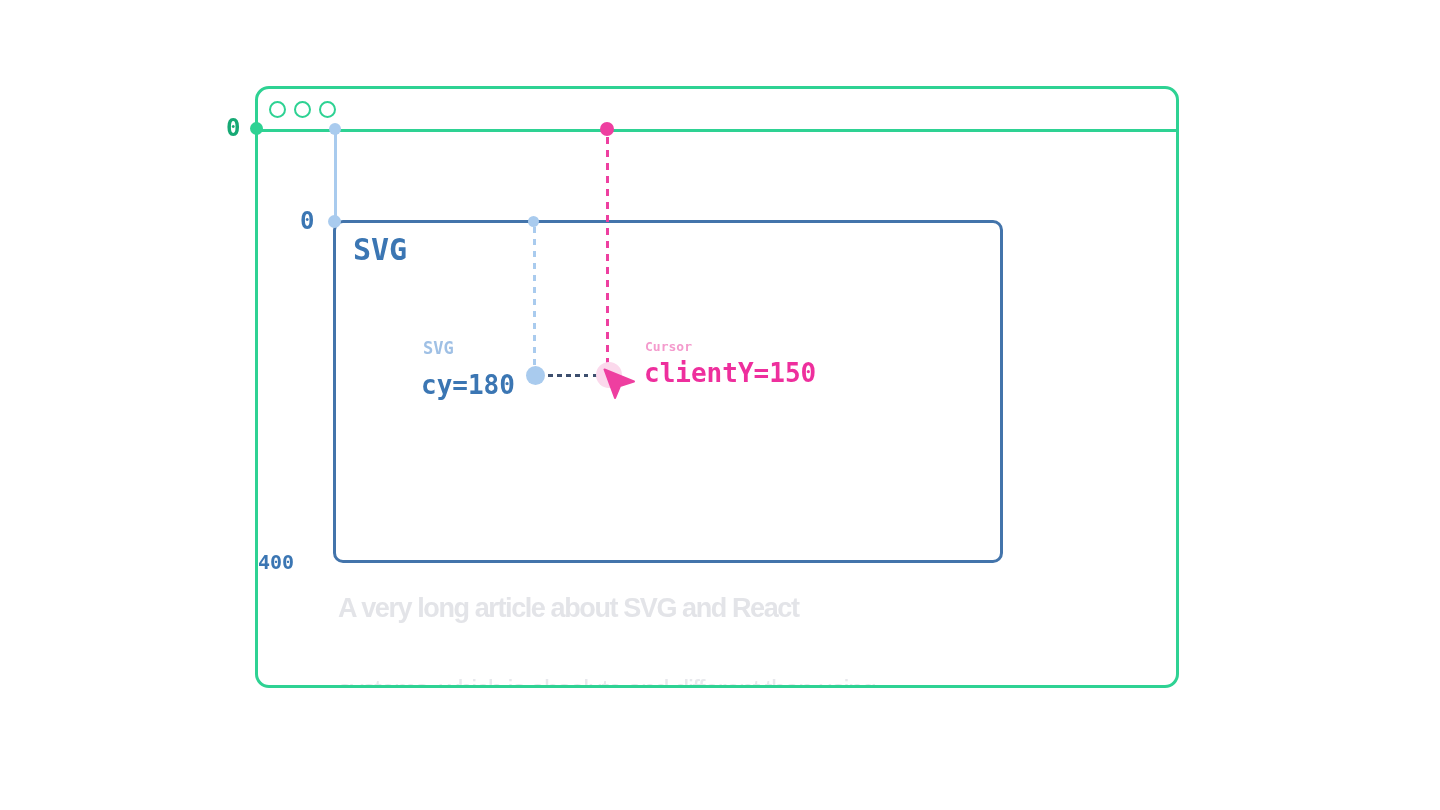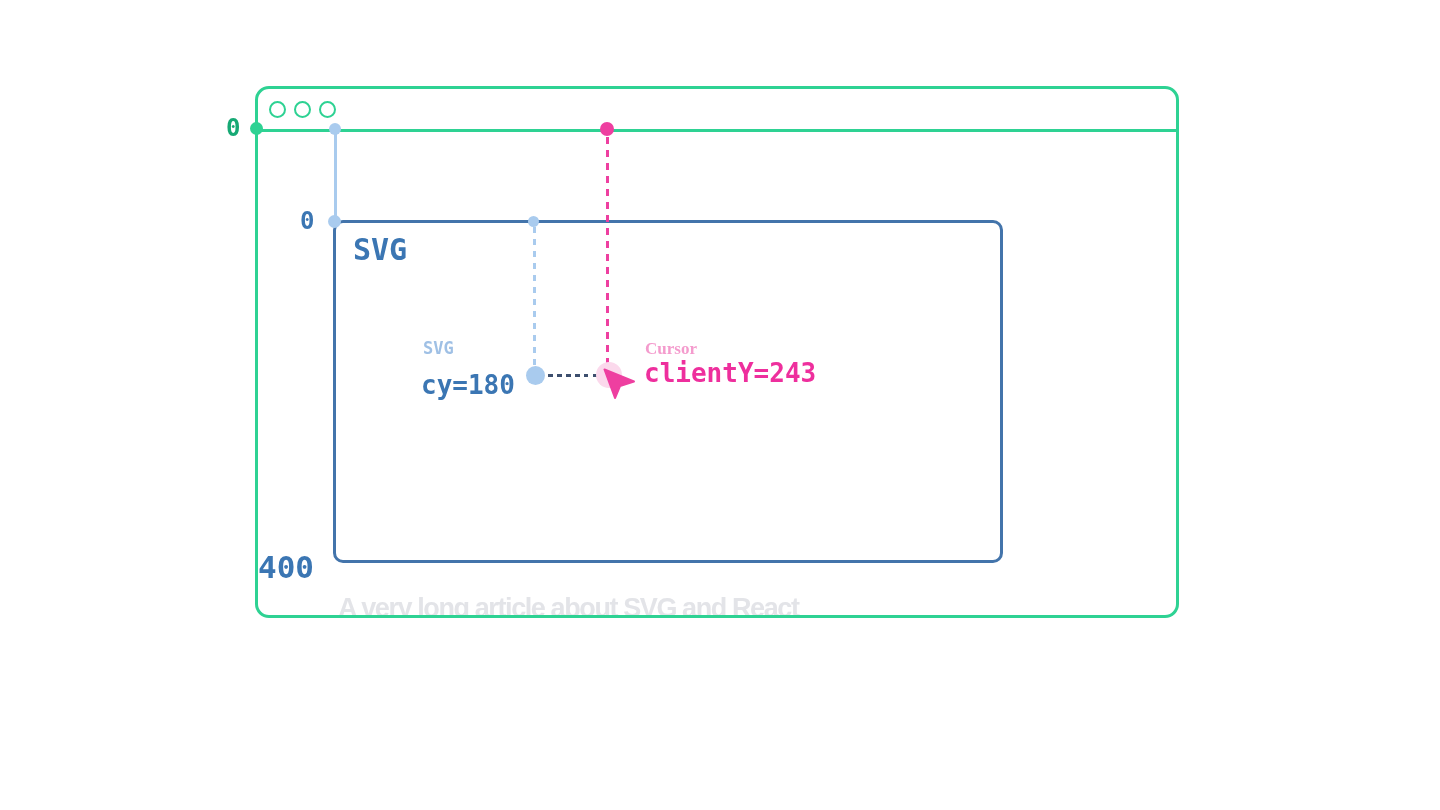--- a/index.html
+++ b/index.html
@@ -11,21 +11,21 @@
     --c-grey-heading:#e3e4e8; --c-grey-body:#e7e8ec;
   }
   *{margin:0;padding:0;box-sizing:border-box;}
   html,body{background:#ffffff;}
   .canvas{position:relative;width:1440px;height:810px;background:#fff;overflow:hidden;
           font-family:"Liberation Sans",sans-serif;}
   .mono{font-family:"DejaVu Sans Mono",monospace;font-weight:bold;line-height:1;}
   .abs{position:absolute;}
 
   
-  .browser-window{left:255px;top:86px;width:924px;height:532px;border:3px solid var(--c-green);
+  .browser-window{left:255px;top:86px;width:924px;height:602px;border:3px solid var(--c-green);
                   border-radius:14px;overflow:hidden;background:#fff;}
   .titlebar{height:43px;border-bottom:3px solid var(--c-green);display:flex;align-items:center;
             padding-left:11px;gap:8px;}
   .tl-circle{width:17px;height:17px;border:2.5px solid var(--c-green);border-radius:50%;background:#fff;}
 
   
   .article-heading{position:absolute;left:80px;top:504px;font-size:27px;font-weight:bold;
                    letter-spacing:-1.4px;color:var(--c-grey-heading);white-space:pre;}
   .article-body{position:absolute;left:80px;top:550px;font-size:27px;letter-spacing:-1.4px;
                 color:var(--c-grey-body);line-height:34px;white-space:pre;}
@@ -50,24 +50,24 @@
   .dot-lb-top{left:329px;top:123px;width:12px;height:12px;background:var(--c-light-blue);}
   .dot-pink-top{left:600px;top:122px;width:14px;height:14px;background:var(--c-pink);}
   .dot-svg-corner{left:328px;top:215px;width:13px;height:13px;background:var(--c-light-blue);}
   .dot-svg-edge{left:528px;top:216px;width:11px;height:11px;background:var(--c-light-blue);}
   .dot-cy{left:526px;top:366px;width:19px;height:19px;background:var(--c-light-blue);}
   .dot-halo{left:596px;top:362px;width:26px;height:26px;background:var(--c-halo);}
 
   
   .lbl-origin-green{left:226px;top:116px;font-size:24px;color:var(--c-green-dark);}
   .lbl-svg-zero{left:300px;top:209px;font-size:24px;color:var(--c-blue-text);}
-  .lbl-svg-400{left:258px;top:552px;width:50px;text-align:center;font-size:31px;color:var(--c-blue-text);}
+  .lbl-svg-400{left:258px;top:552px;width:50px;text-align:left;font-size:20px;color:var(--c-blue-text);}
   .lbl-point-tag{left:423px;top:340px;font-size:17px;color:var(--c-light-blue-text);}
   .lbl-point-val{left:421px;top:372px;font-size:26px;color:var(--c-blue-text);}
-  .lbl-cursor-tag{left:645px;top:340px;font-size:17px;color:var(--c-light-pink);font-family:Liberation Serif, serif;}
+  .lbl-cursor-tag{left:645px;top:340px;font-size:13px;color:var(--c-light-pink);}
   .lbl-cursor-val{left:644px;top:360px;font-size:26px;color:var(--c-pink-text);}
 
   .cursor-icon{left:603px;top:368px;width:34px;height:34px;}
 </style>
 </head>
 <body>
 
 <div class="canvas">
 
   <div class="abs browser-window">
@@ -102,15 +102,15 @@
   </svg>
 
   <div class="abs mono lbl-origin-green">0</div>
   <div class="abs mono lbl-svg-zero">0</div>
   <div class="abs mono lbl-svg-400">400</div>
 
   <div class="abs mono lbl-point-tag">SVG</div>
   <div class="abs mono lbl-point-val">cy=180</div>
 
   <div class="abs mono lbl-cursor-tag">Cursor</div>
-  <div class="abs mono lbl-cursor-val">clientY=243</div>
+  <div class="abs mono lbl-cursor-val">clientY=150</div>
 
 </div>
 
 </body></html>

